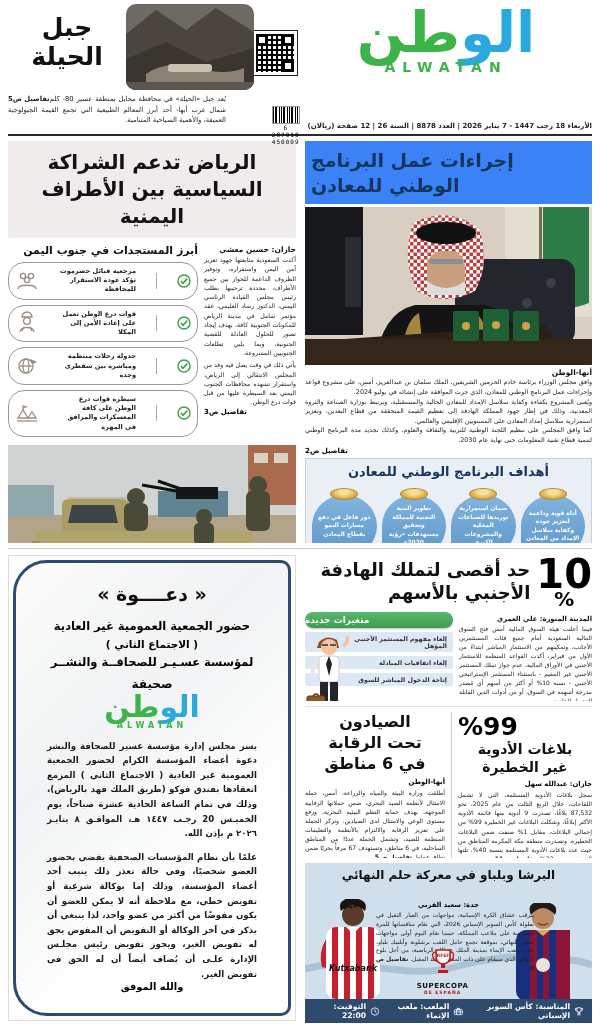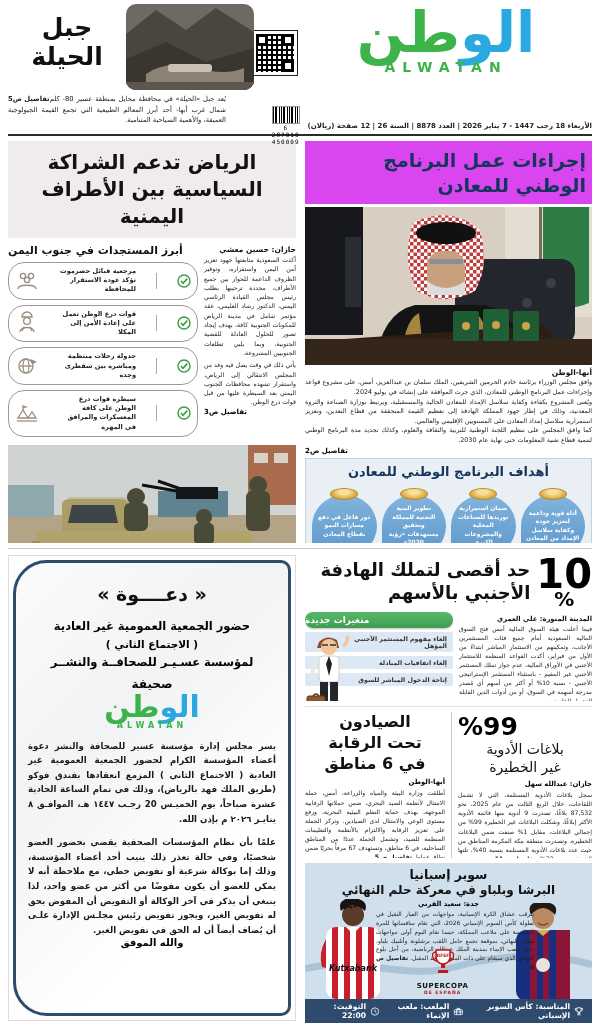--- a/index.html
+++ b/index.html
@@ -28,49 +28,49 @@
   .mh-caption { position:absolute; left:0; top:90px; width:218px; font-size:6.8px; line-height:1.55; text-align:justify; color:#222; }
   .mh-caption b { float:left; }
 
   
   .row1 { display:flex; gap:9px; margin-top:5px; height:402px; }
   .hr1 { border-top:1px solid #c9c9c9; margin:5px 0 6px; }
   .row2 { display:flex; gap:9px; height:472px; }
 
   
   .col-r { width:287px; overflow:hidden; }
-  .mining-head { background:#d946ef; color:#15355c; font-weight:800; font-size:19px; text-align:right; line-height:1.3; padding:7px 6px; }
+  .mining-head { background:#3b82f6; color:#15355c; font-weight:800; font-size:19px; text-align:left; line-height:1.3; padding:7px 6px; }
   .king-photo { width:100%; height:158px; display:block; margin-top:3px; }
   .byline { font-size:7.5px; font-weight:bold; color:#111; margin:3px 0 1px; }
   .bodytext { font-size:6.4px; line-height:1.5; text-align:justify; color:#222; }
   .details-l { font-size:7px; font-weight:bold; text-align:left; margin-top:1px; }
   .goals { margin-top:3px; border:1px solid #c6d1da; background:#e9eff5; padding:5px 4px 7px; }
   .goals-title { text-align:center; font-weight:800; color:#15355c; font-size:13px; margin-bottom:9px; }
   .goals-row { display:flex; justify-content:space-between; gap:5px; padding:0 2px; }
   .goal { width:66px; position:relative; padding-top:7px; }
   .coin { position:absolute; top:0; left:50%; transform:translateX(-50%); width:28px; height:12px; border-radius:50%;
           background:radial-gradient(ellipse at 50% 30%,#f6e09a 25%,#d9a93f 70%,#b9892e 100%); border:1px solid #b9892e; z-index:2; }
   .blob { height:62px; background:linear-gradient(#82b4dd,#5b97cb); border-radius:55% 55% 55% 10%; display:flex; align-items:center; justify-content:center;
           color:#fff; font-size:5.9px; font-weight:bold; text-align:center; line-height:1.45; padding:6px 5px; }
 
   
   .col-l { width:288px; overflow:hidden; }
   .yemen-head { background:#efeceb; color:#121212; font-weight:800; font-size:20px; text-align:center; line-height:1.35; padding:8px 4px; }
   .yemen-row { display:flex; gap:6px; margin-top:4px; }
   .yemen-body { width:92px; }
   .yemen-info { flex:1; }
-  .yemen-sub { font-weight:800; font-size:11px; text-align:left; margin:2px 0 5px; color:#111; }
+  .yemen-sub { font-weight:800; font-size:11px; text-align:right; margin:2px 0 5px; color:#111; }
   .chk-row { display:flex; align-items:center; gap:20px; border:1px solid #9a9a9a; border-radius:16px; padding:4px 6px; margin-bottom:5px; background:#fff; }
   .chk-txt { flex:1; font-size:6.6px; font-weight:bold; line-height:1.4; text-align:right; color:#222; }
   .chk-div { width:1px; height:16px; background:#aaa; }
   .truck-photo { width:100%; height:164px; display:block; margin-top:3px; }
 
   
   .inv-slot { width:288px; border:1px solid #ddd; padding:4px; height:466px; }
-  .inv { height:100%; border:3px solid #2e4b6d; border-radius:34px 10px 10px 34px; padding:10px 12px; text-align:center;
+  .inv { height:100%; border:3px solid #2e4b6d; border-radius:34px 10px 10px 34px; padding:10px 31px; text-align:center;
          background:linear-gradient(135deg,#fbfbfb 0%,#f1f3f4 35%,#ffffff 70%); overflow:hidden; }
   .inv-title { font-size:19px; font-weight:800; margin-top:10px; color:#111; }
   .inv-l1 { font-size:11.5px; font-weight:800; margin-top:14px; }
   .inv-l2 { font-size:10.5px; font-weight:800; margin-top:5px; }
   .inv-l3 { font-size:11.5px; font-weight:800; margin-top:5px; letter-spacing:.5px; }
   .inv-l4 { font-size:12px; font-weight:800; margin-top:8px; }
   .inv-logo .logo-ar { font-size:30px; letter-spacing:-1px; }
   .inv-logo .logo-latin { font-size:8px; letter-spacing:4px; margin-top:-2px; }
   .inv-p { font-size:8.6px; font-weight:bold; line-height:1.7; text-align:justify; margin-top:9px; color:#1a1a1a; }
   .inv-close { font-size:10px; font-weight:800; }
@@ -86,31 +86,31 @@
   .st-body { flex:1; }
   .st-info { width:148px; position:relative; }
   .badge { background:linear-gradient(#58b868,#3f9d52); color:#fff; border-radius:12px; text-align:left; font-size:9px; font-weight:bold; padding:3px 0; box-shadow:0 1px 2px rgba(0,0,0,.25); }
   .chg { background:#dce9f4; margin-top:4px; padding:3px 6px 3px 26px; font-size:6.3px; font-weight:bold; text-align:right; border-radius:2px; color:#333; }
   .bman { position:absolute; left:0; top:22px; }
 
   
   .minis { display:flex; gap:6px; margin-top:5px; height:152px; border-top:1px solid #e2e2e2; padding-top:5px; overflow:hidden; }
   .mini-r { width:134px; } .mini-div { width:1px; background:#ccc; } .mini-l { flex:1; }
   .m-num { font-size:25px; font-weight:800; text-align:left; direction:ltr; }
-  .m-head { font-size:14px; font-weight:400; text-align:center; line-height:1.25; white-space:pre-line; color:#111; }
+  .m-head { font-size:14px; font-weight:700; text-align:center; line-height:1.25; white-space:pre-line; color:#111; }
   .m-head-big { font-size:16px; font-weight:800; text-align:center; line-height:1.3; white-space:pre-line; color:#111; }
   .m-by { font-size:6.8px; font-weight:bold; margin:4px 0 2px; }
   .m-body { font-size:6.1px; line-height:1.5; text-align:justify; color:#222; }
   .m-body b { font-weight:bold; }
 
   
   .sports { margin-top:5px; height:160px; background:#cfdfeb; position:relative; overflow:hidden; padding-top:4px; }
   .sp-kick { text-align:center; font-size:12.5px; font-weight:800; color:#111; }
   .sp-head { text-align:center; font-size:12px; font-weight:800; margin-top:1px; color:#111; position:relative; z-index:3; }
-  .sp-by { font-size:6.8px; font-weight:bold; text-align:center; margin-top:3px; position:relative; z-index:3; }
+  .sp-by { font-size:6.8px; font-weight:bold; text-align:center; margin-top:19px; position:relative; z-index:3; }
   .sp-body { width:158px; margin:2px 58px 0 auto; font-size:5.9px; line-height:1.5; text-align:justify; color:#222; position:relative; z-index:3; }
   .sp-wave { position:absolute; left:0; top:88px; z-index:1; }
   .sp-player { position:absolute; z-index:2; } .sp-player.pl { left:3px; top:36px; } .sp-player.pr { right:3px; top:40px; }
   .supercopa { position:absolute; left:50%; transform:translateX(-58%); bottom:28px; width:74px; text-align:center; z-index:3; }
   .sc-name { font-size:7px; font-weight:800; letter-spacing:.5px; direction:ltr; color:#111; }
   .sc-sub { font-size:4.5px; font-weight:bold; color:#c01818; direction:ltr; letter-spacing:1px; }
   .sp-bar { position:absolute; bottom:0; left:0; width:100%; height:24px; background:#2e4b6d; display:flex; align-items:center; justify-content:space-between; padding:0 8px; z-index:4; }
   .sp-item { display:flex; align-items:center; gap:4px; color:#fff; font-size:7.6px; font-weight:bold; }
 </style>
 </head>
@@ -389,21 +389,20 @@
 في 6 مناطق</div>
           <div class="m-by">أبها-الوطن</div>
           <div class="m-body"><span>أطلقت وزارة البيئة والمياه والزراعة، أمس، حملة الامتثال لأنظمة الصيد البحري، ضمن حملاتها الرقابية الموجهة، بهدف حماية النظم البيئية البحرية، ورفع مستوى الوعي والامتثال لدى الصيادين. وتركز الحملة على تعزيز الرقابة والالتزام بالأنظمة والتعليمات المنظمة للصيد، وتشمل الحملة عددًا من المناطق الساحلية، في 6 مناطق، وتستهدف 67 مرفأً بحريًا ضمن نطاق عملها.</span> <b>تفاصيل ص5</b></div>
         </div>
       </div>
 
       <div class="sports">
         <svg class="sp-wave" width="287" height="30" viewBox="0 0 287 30">
           <path d="M0 18 C 50 4, 100 30, 150 16 S 250 2, 287 14" fill="none" stroke="#9fb9cd" stroke-width="7" opacity=".75"></path>
         </svg>
-        <div class="sp-kick">سوبر إسبانيا</div>
         <div class="sp-head">البرشا وبلباو في معركة حلم النهائي</div>
         <div class="sp-by">جدة: سعيد القرني</div>
         <div class="sp-body"><span>يترقب عشاق الكرة الإسبانية، مواجهات من العيار الثقيل في بطولة كأس السوبر الإسباني 2026، التي تقام منافساتها للمرة السادسة على ملاعب المملكة، حينما تقام اليوم أولى مواجهات نصف النهائي، بموقعة تجمع حامل اللقب برشلونة وأتلتيك بلباو، على ملعب الإنماء بمدينة الملك عبدالله الرياضية، من أجل بلوغ النهائي الذي سيقام على ذات الملعب الأحد المقبل.</span> <b>تفاصيل ص 9</b></div>
 
         <svg class="sp-player pl" width="90" height="100" viewBox="0 0 90 100">
           <defs>
               <pattern id="stripes" width="12" height="12" patternUnits="userSpaceOnUse">
                 <rect width="12" height="12" fill="#fff"></rect>
                 <rect width="6" height="12" fill="#c81f2e"></rect>
               </pattern>

